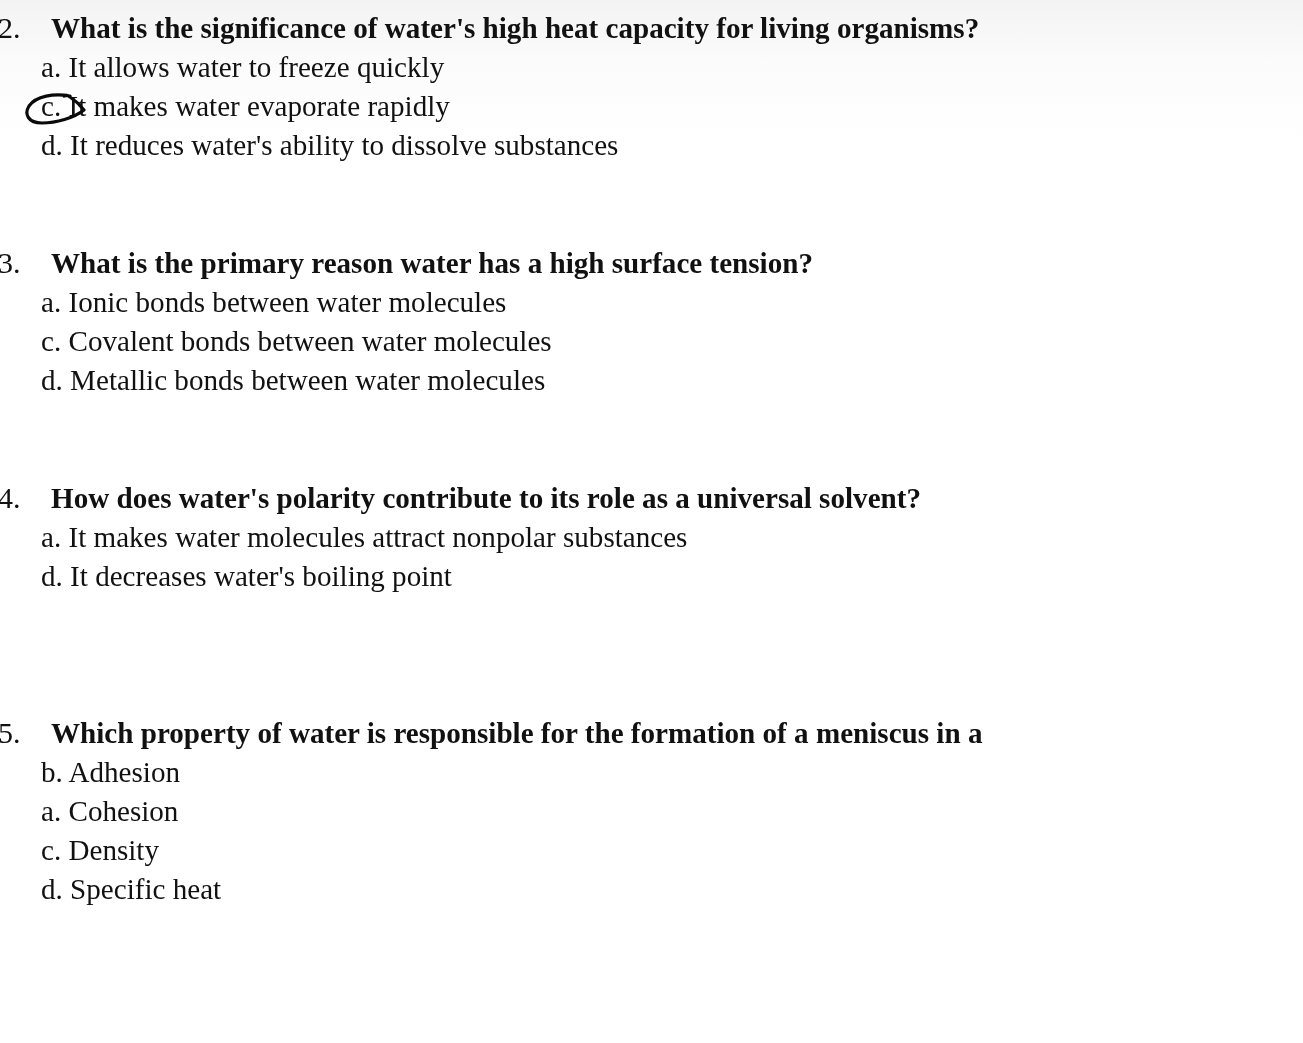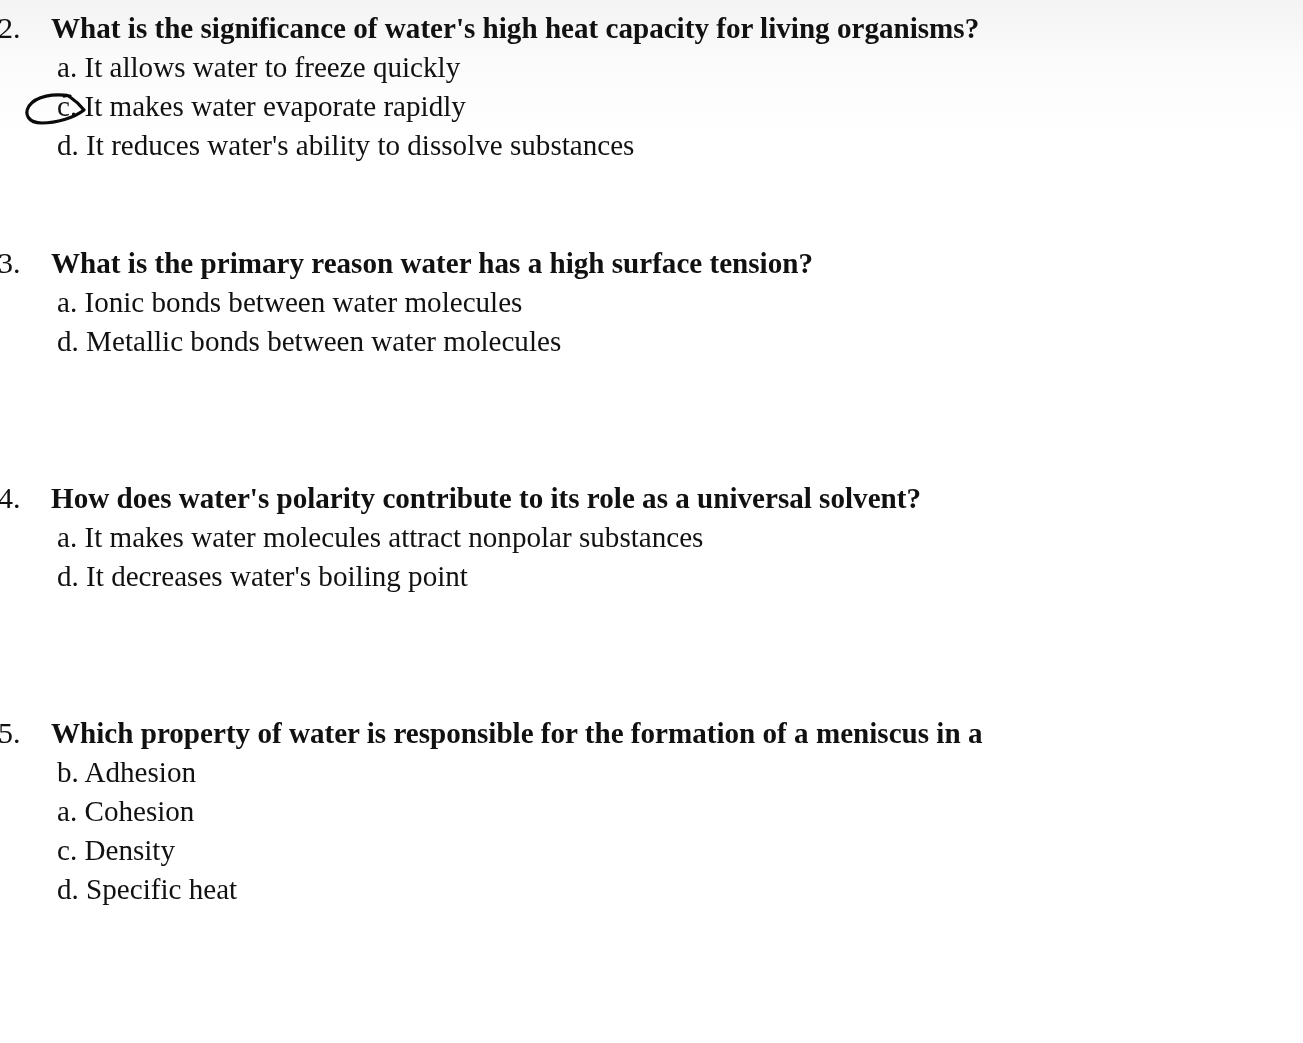--- a/index.html
+++ b/index.html
@@ -8,21 +8,21 @@
     background: linear-gradient(#f3f3f3 0px, #fbfbfb 60px, #ffffff 140px);
     font-family: "Liberation Serif", "DejaVu Serif", serif;
     color:#111;
     position:relative;
   }
   .q { position:absolute; left:0; width:1300px; }
   .qline { position:relative; font-size:30px; line-height:39px; height:39px; white-space:nowrap; }
   .qnum { position:absolute; left:-2px; top:0; font-weight:normal; }
   .qtext { position:absolute; left:51px; top:0; font-weight:bold; }
   .qtext2 { position:absolute; left:51px; top:0; font-weight:bold; }
-  .opt { position:relative; font-size:30px; line-height:39px; height:39px; white-space:nowrap; padding-left:57px; transform-origin:left center; }
+  .opt { position:relative; font-size:30px; line-height:39px; height:39px; white-space:nowrap; padding-left:41px; transform-origin:left center; }
   .circle { position:absolute; left:24px; top:92px; width:64px; height:35px; pointer-events:none; }
   .condensed { display:inline-block; transform:scaleX(0.97); transform-origin:left center; }
 </style>
 </head>
 <body>
 
 <div class="q" style="top:8px;">
   <div class="qline">
     <span class="qnum">2.</span>
     <span class="qtext condensed">What is the significance of water's high heat capacity for living organisms?</span>
@@ -35,20 +35,21 @@
 <svg class="circle" viewBox="0 0 64 35">
   <path d="M 46 4 C 30 1, 12 4, 5 14 C 0 22, 4 31, 18 31 C 32 31, 50 26, 60 18 C 56 13, 52 9, 46 5 C 44 3, 42 3, 40 4" fill="none" stroke="#0a0a0a" stroke-width="3.2" stroke-linecap="round" stroke-linejoin="round"></path>
 </svg>
 
 <div class="q" style="top:243px;">
   <div class="qline">
     <span class="qnum">3.</span>
     <span class="qtext condensed">What is the primary reason water has a high surface tension?</span>
   </div>
   <div class="opt"><span class="condensed">a. Ionic bonds between water molecules</span></div>
+  <div class="opt"><span class="condensed">c. Covalent bonds between water molecules</span></div>
   <div class="opt"><span class="condensed">d. Metallic bonds between water molecules</span></div>
 </div>
 
 <div class="q" style="top:478px;">
   <div class="qline">
     <span class="qnum">4.</span>
     <span class="qtext condensed">How does water's polarity contribute to its role as a universal solvent?</span>
   </div>
   <div class="opt"><span class="condensed">a. It makes water molecules attract nonpolar substances</span></div>
   <div class="opt"><span class="condensed">d. It decreases water's boiling point</span></div>

